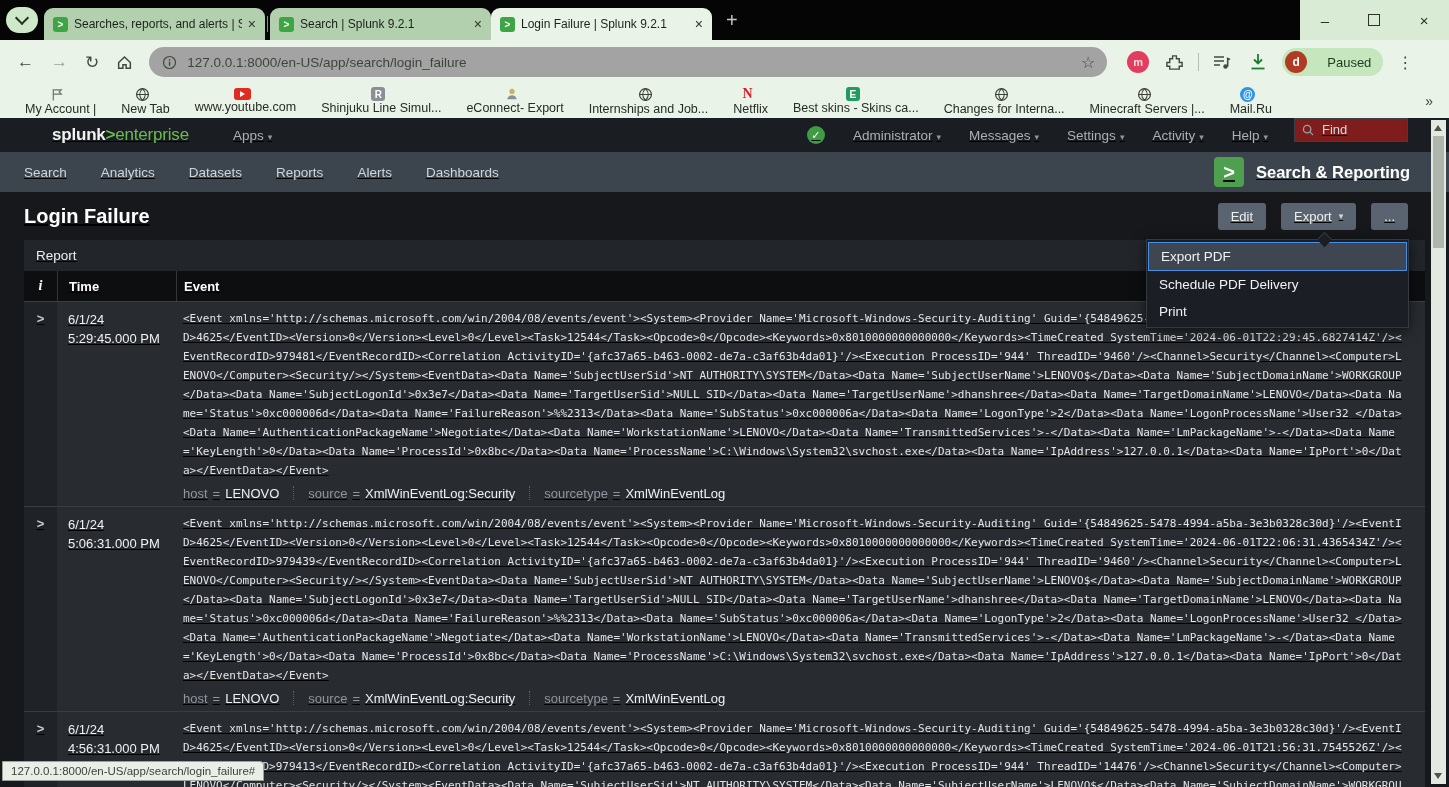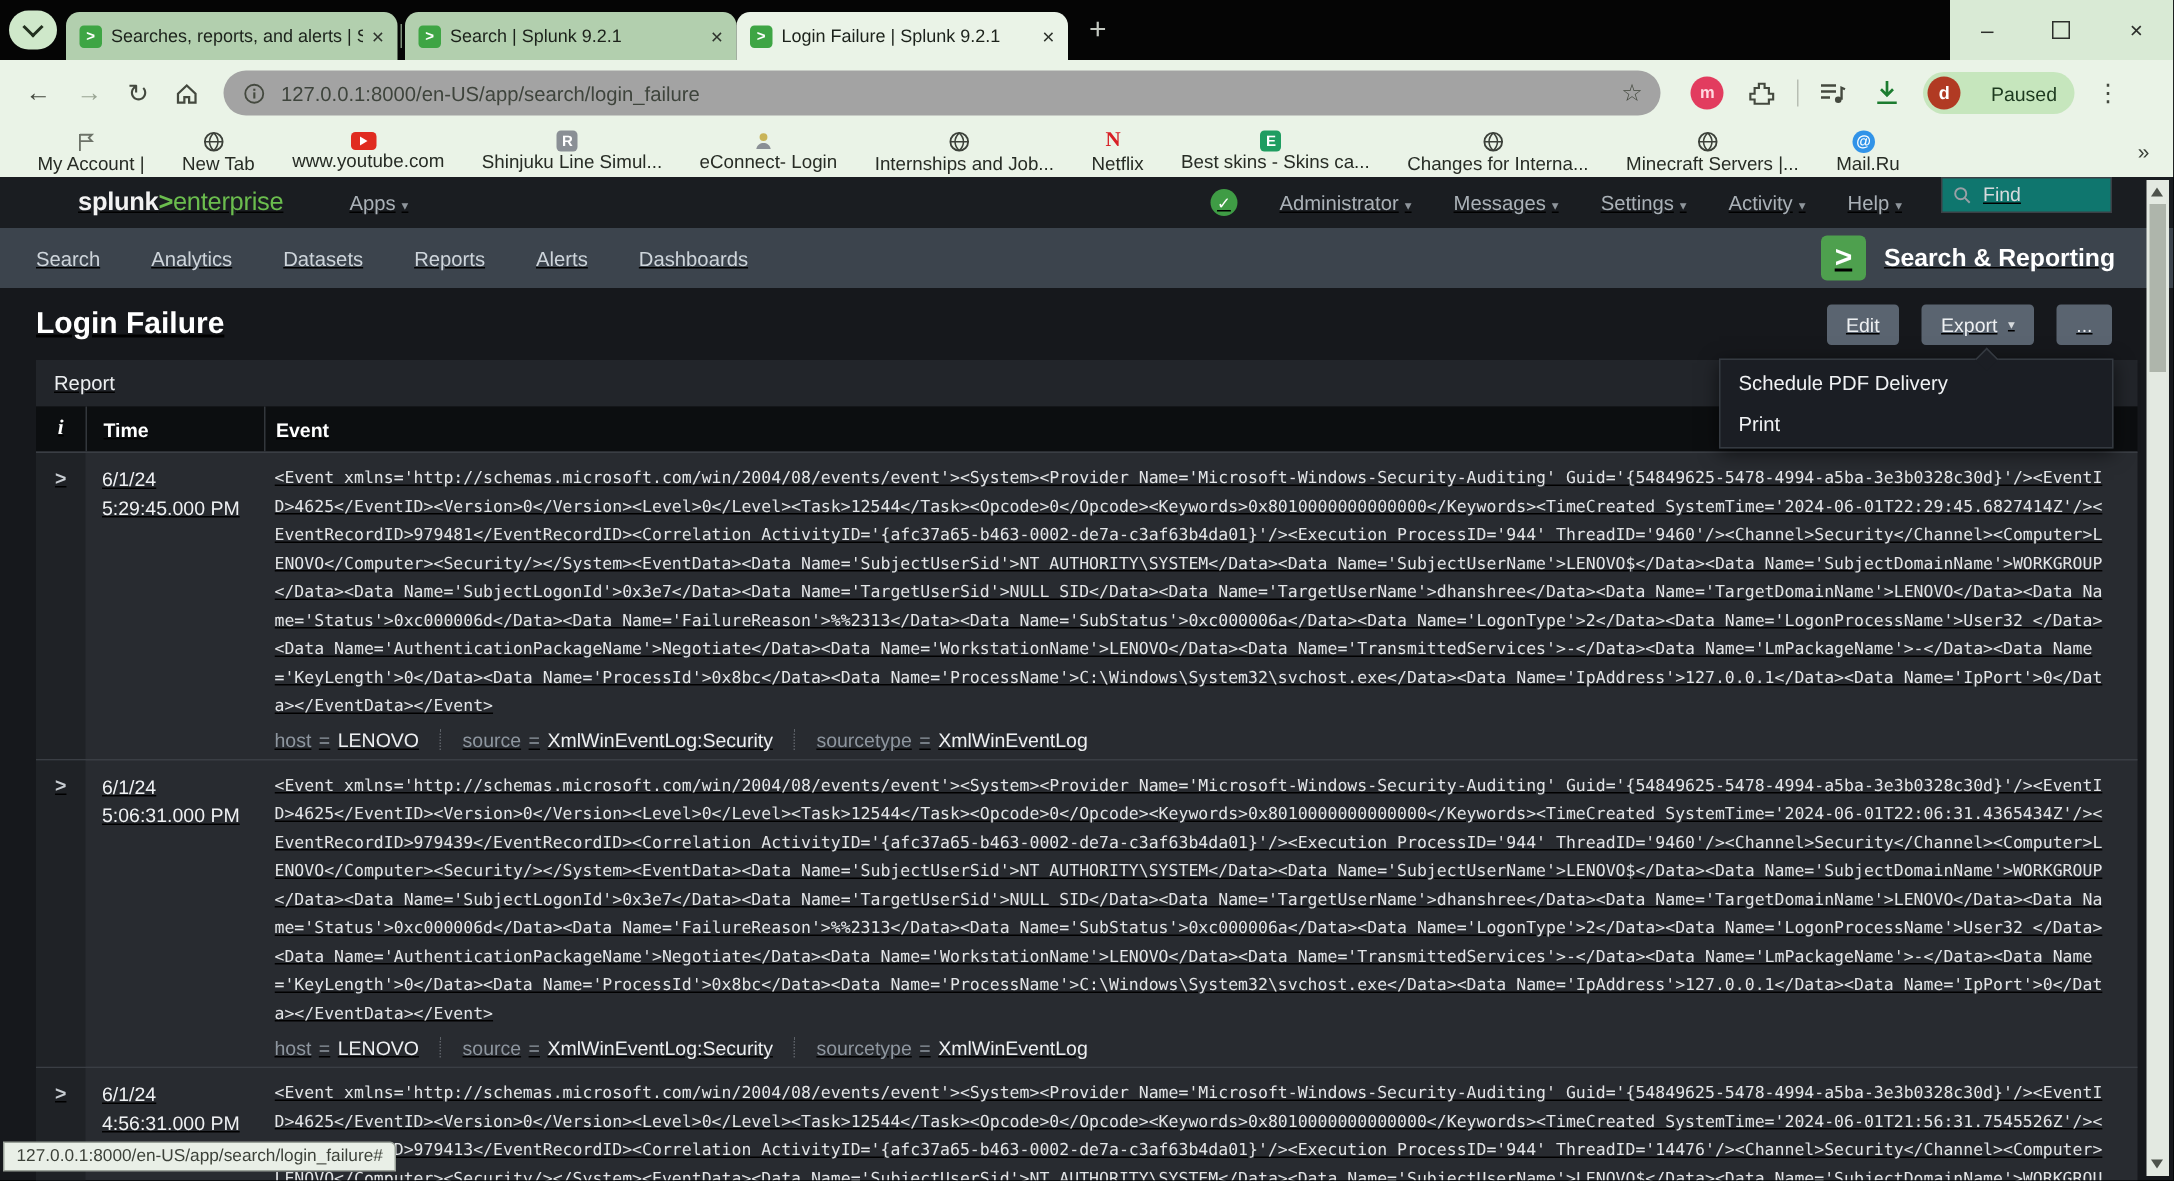--- a/index.html
+++ b/index.html
@@ -61,21 +61,21 @@
   .s-top{height:34px;background:#1a1d21;display:flex;align-items:center;}
   .slogo{margin-left:52px;font-size:17px;letter-spacing:-0.2px;}
   .slogo .b{color:#f2f2f2;font-weight:bold;}
   .slogo .g{color:#6bbd4e;font-weight:bold;}
   .slogo .p{color:#6bbd4e;}
   .s-top-item{color:#aab1b7;font-size:13.5px;margin-left:28px;white-space:nowrap;}
   .s-top-item.apps{margin-left:44px;}
   .caret{font-size:9px;color:#8f969c;margin-left:4px;}
   .s-top-right{margin-left:auto;display:flex;align-items:center;}
   .okcheck{width:18px;height:18px;border-radius:50%;background:#3f9c45;color:#fff;font-size:11px;display:flex;align-items:center;justify-content:center;margin-left:0;}
-  .findbox{width:112px;height:22px;background:#0f766e;border:1px solid #3b4046;display:flex;align-items:center;margin:0 41px 11px 26px;}
+  .findbox{width:112px;height:22px;background:#7f1d1d;border:1px solid #3b4046;display:flex;align-items:center;margin:0 41px 11px 26px;}
   .findbox input{background:transparent;border:none;outline:none;color:#d7dadd;font-size:13px;width:74px;margin-left:6px;font-family:"Liberation Sans",sans-serif;}
   .findbox input::placeholder{color:#d7dadd;opacity:1;}
   .mag{margin-left:7px;display:flex;}
   .s-nav{height:40px;background:#3c444d;display:flex;align-items:center;}
   .s-nav-item{color:#ced5db;font-size:13.5px;margin-left:34px;}
   .s-nav-item.first{margin-left:24px;}
   .s-nav-right{margin-left:auto;display:flex;align-items:center;margin-right:39px;}
   .applogo{width:30px;height:30px;border-radius:4px;background:#4ea04e;color:#fff;font-weight:bold;font-size:20px;display:flex;align-items:center;justify-content:center;}
   .appname{color:#fff;font-size:16.5px;font-weight:600;margin-left:12px;}
 
@@ -226,21 +226,21 @@
       <span class="sq r">R</span>
       <span class="lbl">Shinjuku Line Simul...</span>
     </div>
     <div class="bm">
       <span class="bicon">
           <svg width="14" height="14" viewBox="0 0 16 16">
             <circle cx="8" cy="5" r="3" fill="#c9b458"></circle>
             <path d="M2.5 14c.7-3 3-4.5 5.5-4.5s4.8 1.5 5.5 4.5z" fill="#8a8f95"></path>
           </svg>
         </span>
-      <span class="lbl">eConnect- Login</span>
+      <span class="lbl">eConnect- Export</span>
     </div>
     <div class="bm">
       <span class="bicon">
           <svg width="15" height="15" viewBox="0 0 16 16">
             <circle cx="8" cy="8" r="6.3" fill="none" stroke="#3c413a" stroke-width="1.3"></circle>
             <path d="M1.7 8h12.6M8 1.7c-4 3.8-4 8.8 0 12.6M8 1.7c4 3.8 4 8.8 0 12.6" fill="none" stroke="#3c413a" stroke-width="1.1"></path>
           </svg>
         </span>
       <span class="lbl">Internships and Job...</span>
     </div>
@@ -416,20 +416,21 @@
 D&gt;4625&lt;/EventID&gt;&lt;Version&gt;0&lt;/Version&gt;&lt;Level&gt;0&lt;/Level&gt;&lt;Task&gt;12544&lt;/Task&gt;&lt;Opcode&gt;0&lt;/Opcode&gt;&lt;Keywords&gt;0x8010000000000000&lt;/Keywords&gt;&lt;TimeCreated SystemTime='2024-06-01T21:56:31.7545526Z'/&gt;&lt;
 EventRecordID&gt;979413&lt;/EventRecordID&gt;&lt;Correlation ActivityID='{afc37a65-b463-0002-de7a-c3af63b4da01}'/&gt;&lt;Execution ProcessID='944' ThreadID='14476'/&gt;&lt;Channel&gt;Security&lt;/Channel&gt;&lt;Computer&gt;
 LENOVO&lt;/Computer&gt;&lt;Security/&gt;&lt;/System&gt;&lt;EventData&gt;&lt;Data Name='SubjectUserSid'&gt;NT AUTHORITY\SYSTEM&lt;/Data&gt;&lt;Data Name='SubjectUserName'&gt;LENOVO$&lt;/Data&gt;&lt;Data Name='SubjectDomainName'&gt;WORKGROU</div>
         </div>
       </div>
 
     </div>
 
     <div class="menu">
       <div class="menu-caret"></div>
+      <div class="mi sel">Export PDF</div>
       <div class="mi">Schedule PDF Delivery</div>
       <div class="mi">Print</div>
     </div>
 
     <div class="statustip">127.0.0.1:8000/en-US/app/search/login_failure#</div>
 
     <div class="scrollbar">
       <div class="sb-up"></div>
       <div class="sb-thumb"></div>
       <div class="sb-dn"></div>

